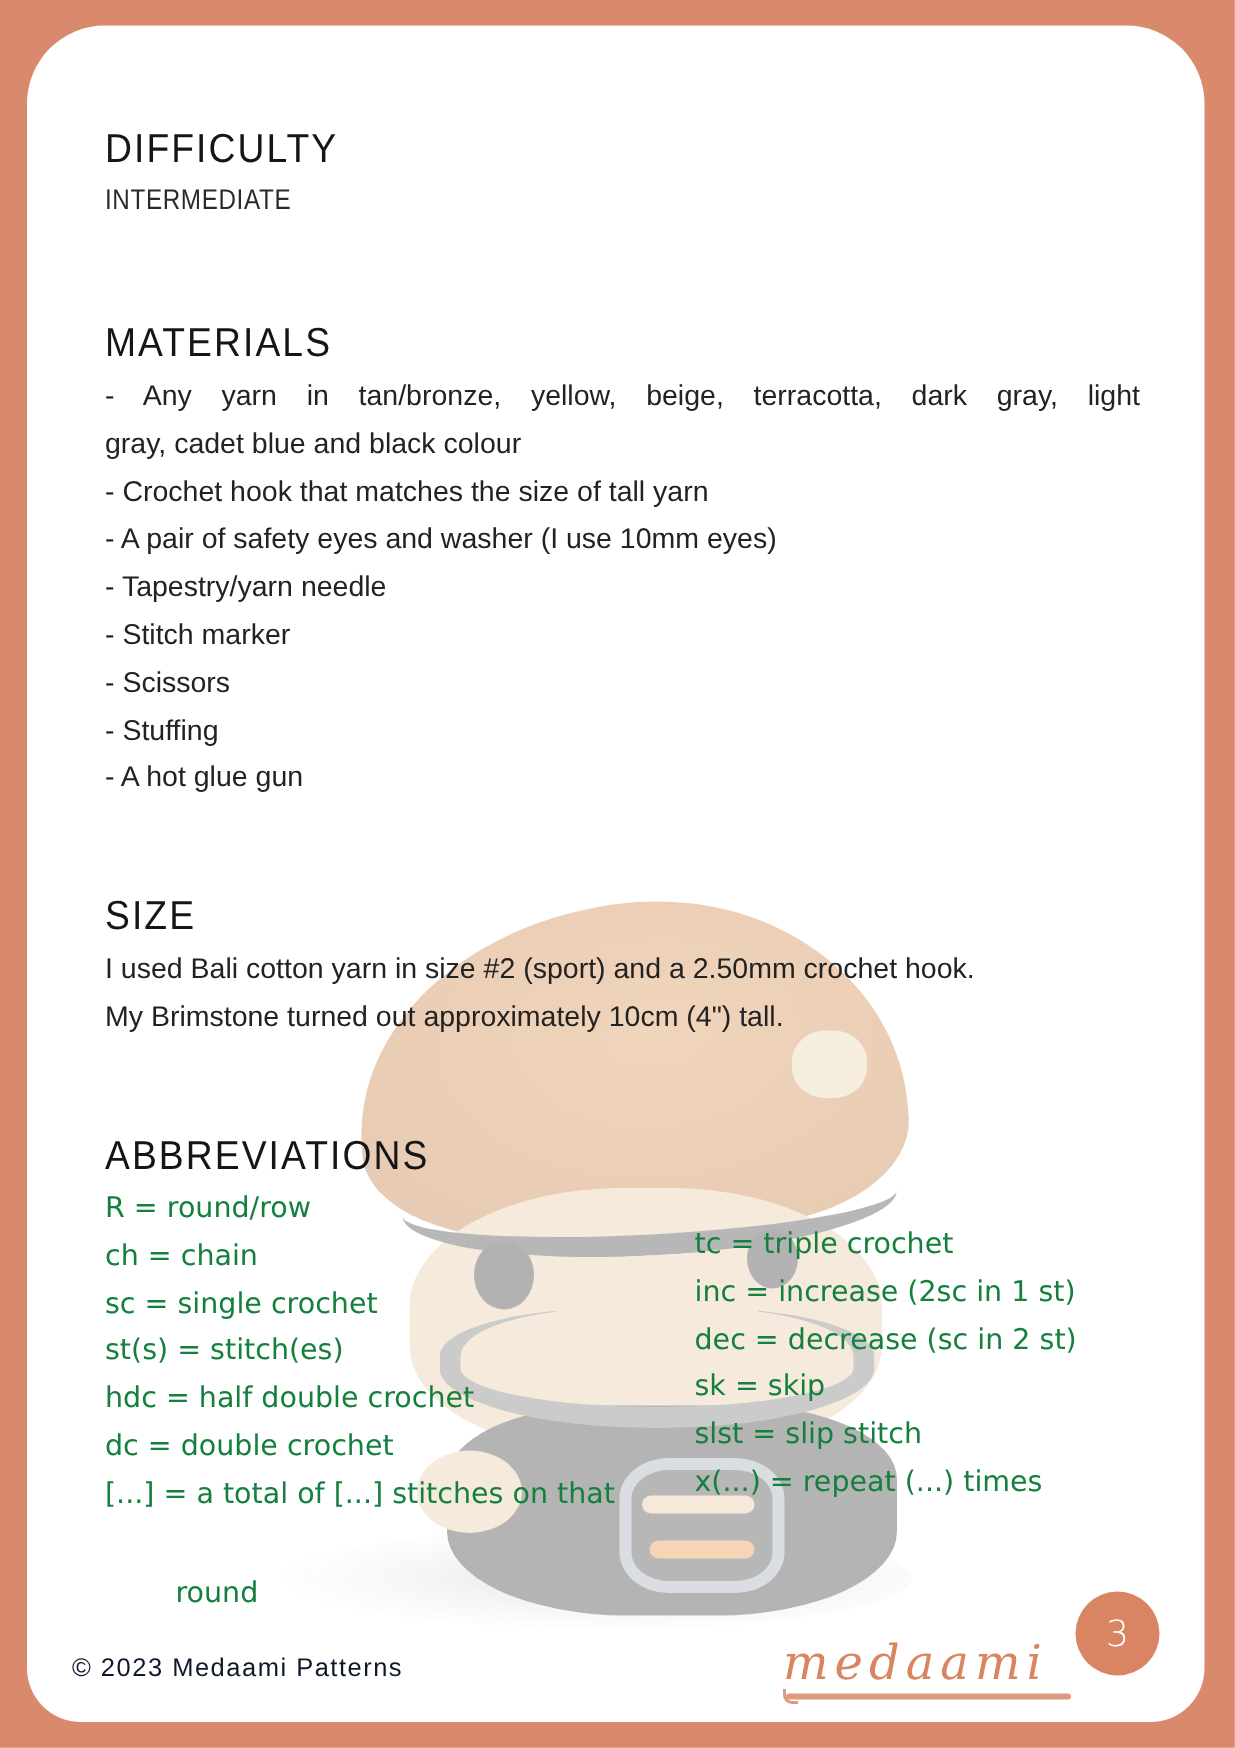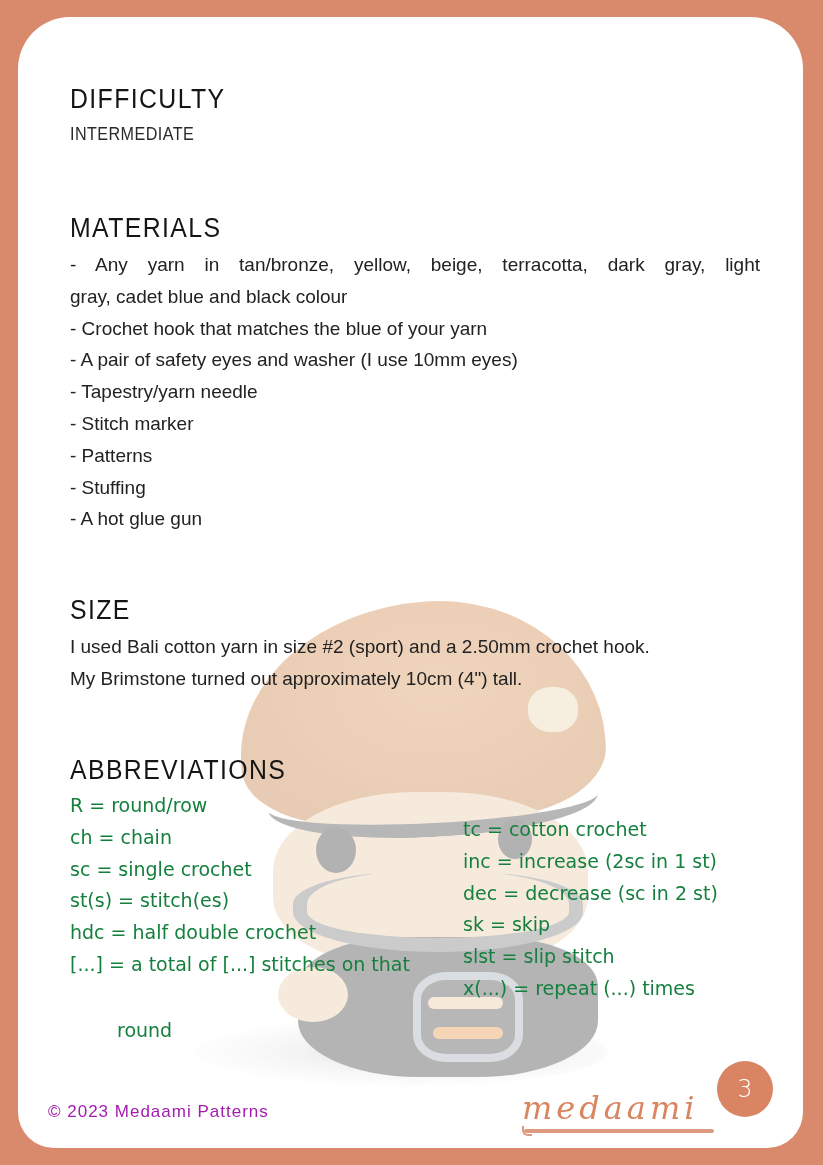--- a/index.html
+++ b/index.html
@@ -130,21 +130,21 @@
       font-family: "DejaVu Sans", sans-serif;
       font-size: 19px; line-height: 31.8px; color: #15803d; }
     .abbr-col li { white-space: nowrap; }
     .abbr-col li .indent { display: block; padding-left: 47px; margin-top: 34px; }
 
     
     .copyright {
       position: absolute; left: 30px; top: 1085px;
       font-family: "Liberation Sans", sans-serif;
       font-size: 17px; letter-spacing: 1px;
-      color: #a21caf;
+      color: #0f172a;
     }
     .brand {
       position: absolute; left: 504px; top: 1072px; width: 200px; height: 50px;
     }
     .brand-word {
       position: absolute; left: 0; top: 0;
       font-family: "DejaVu Serif", serif; font-style: italic;
       font-size: 32px; letter-spacing: 4px;
       color: #D98560;
     }
@@ -197,25 +197,25 @@
         <div class="subheading" style="top:106px;">INTERMEDIATE</div>
       </section>
 
       <section>
         <h2 class="heading" style="top:196px;">MATERIALS</h2>
         <ul class="body-text materials-list" style="top:232px;">
           <li class="wrap">
             <span class="first-line">- Any yarn in tan/bronze, yellow, beige, terracotta, dark gray, light</span>
             <span>gray, cadet blue and black colour</span>
           </li>
-          <li>- Crochet hook that matches the blue of your yarn</li>
+          <li>- Crochet hook that matches the size of tall yarn</li>
           <li>- A pair of safety eyes and washer (I use 10mm eyes)</li>
           <li>- Tapestry/yarn needle</li>
           <li>- Stitch marker</li>
-          <li>- Patterns</li>
+          <li>- Scissors</li>
           <li>- Stuffing</li>
           <li>- A hot glue gun</li>
         </ul>
       </section>
 
       <section>
         <h2 class="heading" style="top:578px;">SIZE</h2>
         <div class="body-text size-text" style="top:614px;">
           <p>I used Bali cotton yarn in size #2 (sport) and a 2.50mm crochet hook.</p>
           <p>My Brimstone turned out approximately 10cm (4") tall.</p>
@@ -223,27 +223,28 @@
       </section>
 
       <section>
         <h2 class="heading" style="top:738px;">ABBREVIATIONS</h2>
         <ul class="abbr-col" style="left:52px; top:773px;">
           <li>R = round/row</li>
           <li>ch = chain</li>
           <li>sc = single crochet</li>
           <li>st(s) = stitch(es)</li>
           <li>hdc = half double crochet</li>
+          <li>dc = double crochet</li>
           <li>
             <span>[...] = a total of [...] stitches on that</span>
             <span class="indent">round</span>
           </li>
         </ul>
         <ul class="abbr-col" style="left:445px; top:797px;">
-          <li>tc = cotton crochet</li>
+          <li>tc = triple crochet</li>
           <li>inc = increase (2sc in 1 st)</li>
           <li>dec = decrease (sc in 2 st)</li>
           <li>sk = skip</li>
           <li>slst = slip stitch</li>
           <li>x(...) = repeat (...) times</li>
         </ul>
       </section>
 
       <footer>
         <div class="copyright">© 2023 Medaami Patterns</div>

